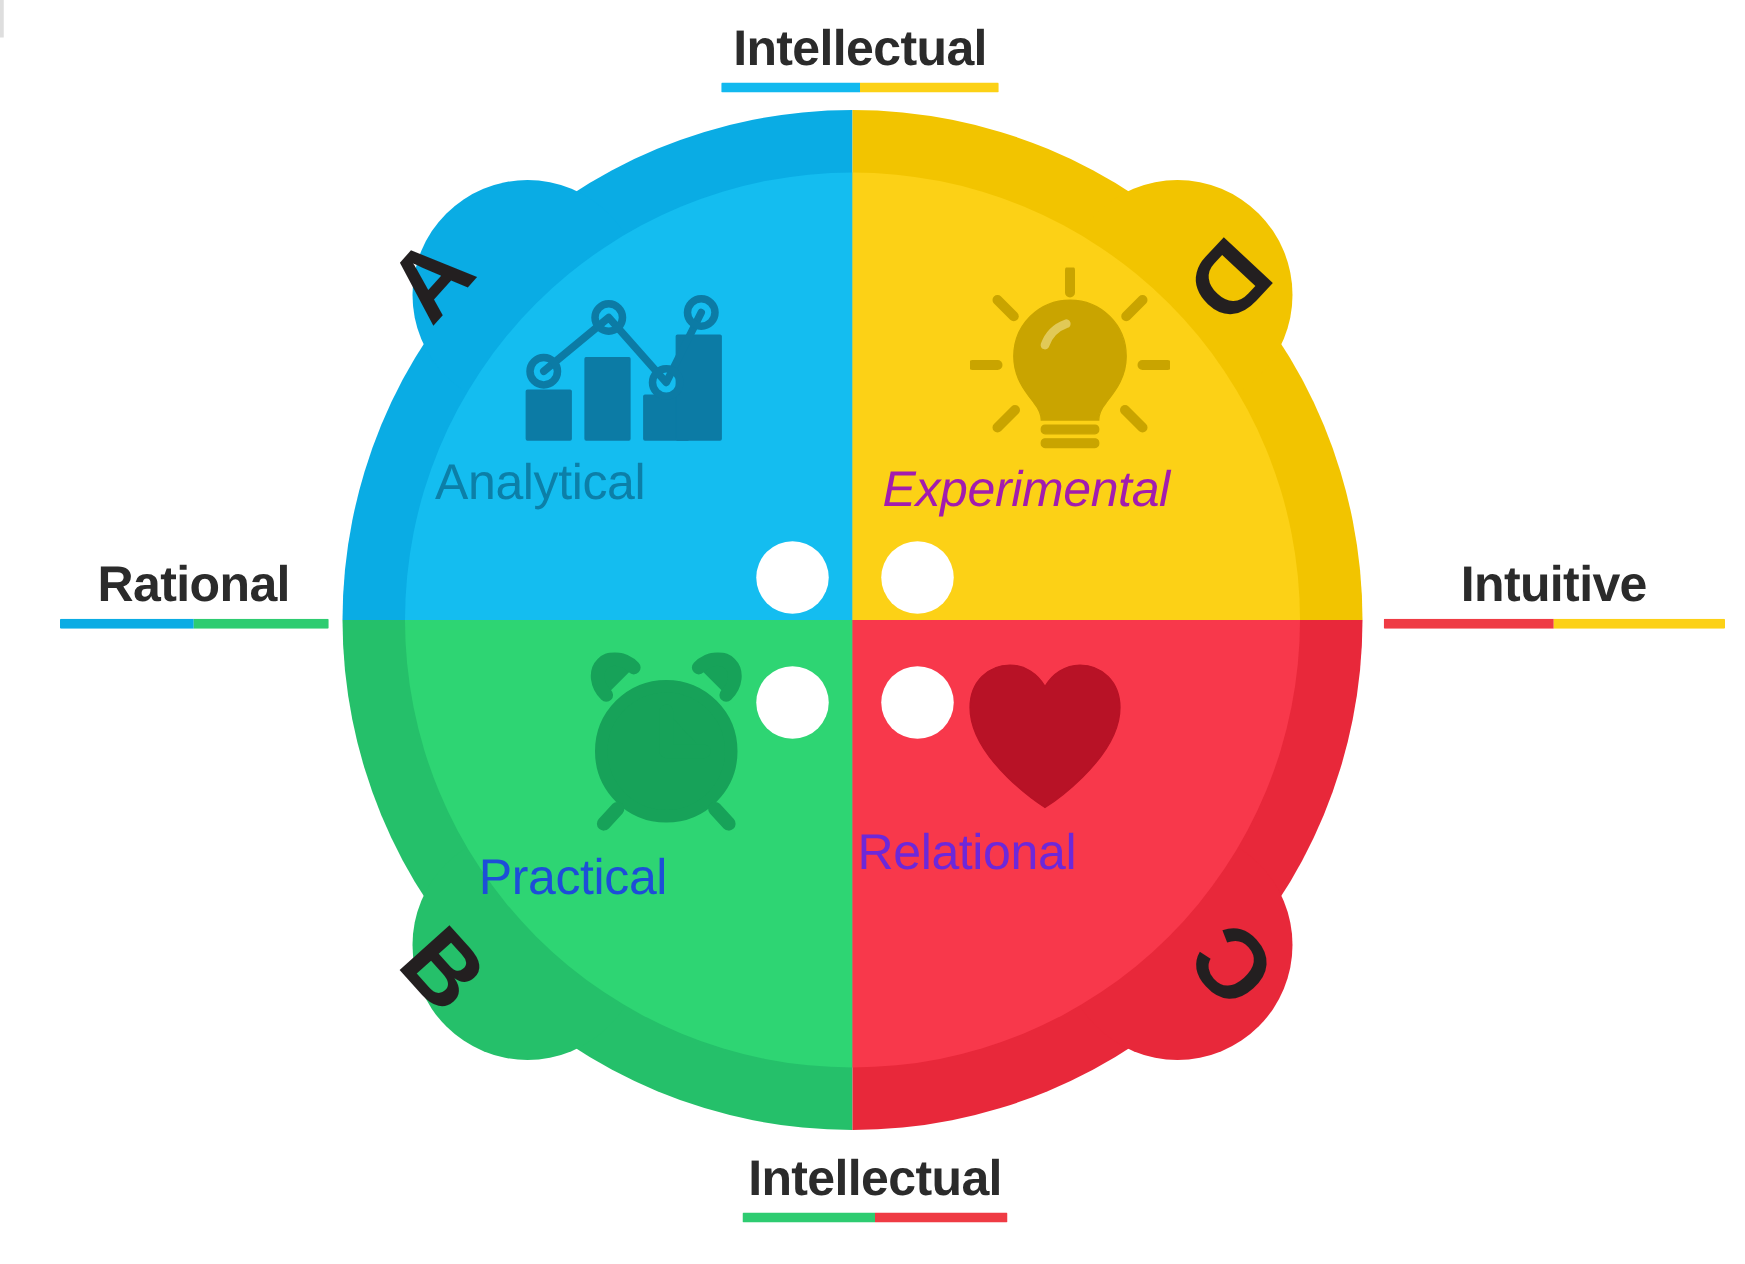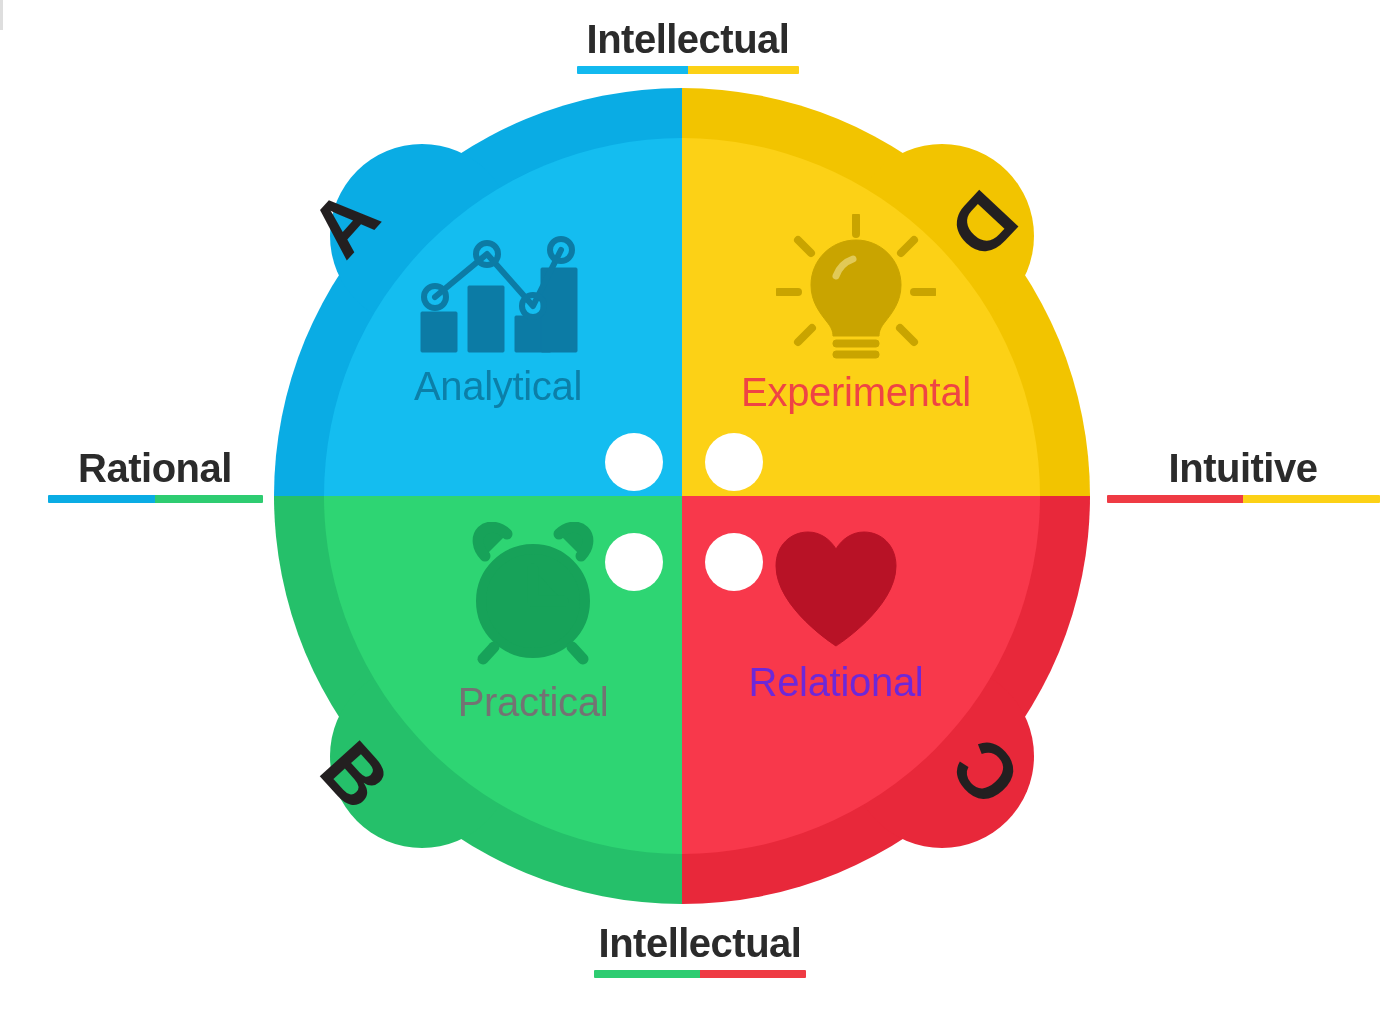--- a/index.html
+++ b/index.html
@@ -66,21 +66,21 @@
     top: 88px;
     width: 816px;
     height: 816px;
   }
   #wheel svg { display: block; width: 816px; height: 816px; overflow: visible; }
 
   
   .quad-content {
     position: absolute;
     width: 300px;
-    text-align: center;
+    text-align: left;
     pointer-events: none;
   }
   .quad-title {
     font-size: 40px;
     font-weight: 400;
     letter-spacing: -0.3px;
     white-space: nowrap;
     line-height: 1;
   }
   .quad-icon { display: block; margin: 0 auto 12px auto; }
@@ -242,35 +242,35 @@
           <line x1="22" y1="26" x2="35" y2="39"></line>
           <line x1="138" y1="26" x2="125" y2="39"></line>
           <line x1="2" y1="78" x2="22" y2="78"></line>
           <line x1="138" y1="78" x2="158" y2="78"></line>
           <line x1="22" y1="128" x2="36" y2="114"></line>
           <line x1="138" y1="128" x2="124" y2="114"></line>
         </g>
         <path d="M60 62a28 28 0 0 1 17-17" fill="none" stroke-width="7" stroke-linecap="round" opacity="0.45" stroke="#fff6c2"></path>
       </g>
     </svg>
-    <span class="quad-title" id="title-experimental" style="color: #ef4444;">Experimental</span>
+    <span class="quad-title" id="title-experimental" style="color: #a21caf; font-style: italic;">Experimental</span>
   </div>
 
   <div class="quad-content" id="q-practical">
     <svg class="quad-icon" width="150" height="148" viewBox="0 0 150 148">
       <g id="icon-practical" fill="#17a259" stroke-width="10" stroke-linecap="round" stroke-linejoin="round" stroke="#17a259">
         <circle cx="75" cy="79" r="52"></circle>
         <path d="M27 34c-8-8-9-19-3-25s17-5 25 3" stroke-width="11"></path>
         <path d="M123 34c8-8 9-19 3-25s-17-5-25 3" stroke-width="11"></path>
         <path d="M36 125l-11 12" stroke-width="11"></path>
         <path d="M114 125l11 12" stroke-width="11"></path>
         <path d="M75 47v32h30" stroke-width="11"></path>
       </g>
     </svg>
-    <span class="quad-title" id="title-practical" style="color: #737373;">Practical</span>
+    <span class="quad-title" id="title-practical" style="color: #1d4ed8;">Practical</span>
   </div>
 
   <div class="quad-content" id="q-relational">
     <svg class="quad-icon" width="128" height="122" viewBox="0 0 128 122">
       <path id="icon-relational" d="M64 118S4 80 4 38C4 17 19 4 36 4c12 0 22 7 28 17 6-10 16-17 28-17 17 0 32 13 32 34 0 42-60 80-60 80z" fill="#b81226" stroke="#b81226"></path>
     </svg>
     <span class="quad-title" id="title-relational" style="color: #6d28d9;">Relational</span>
   </div>
 
   <div class="corner-letter" id="letter-a">A</div>

